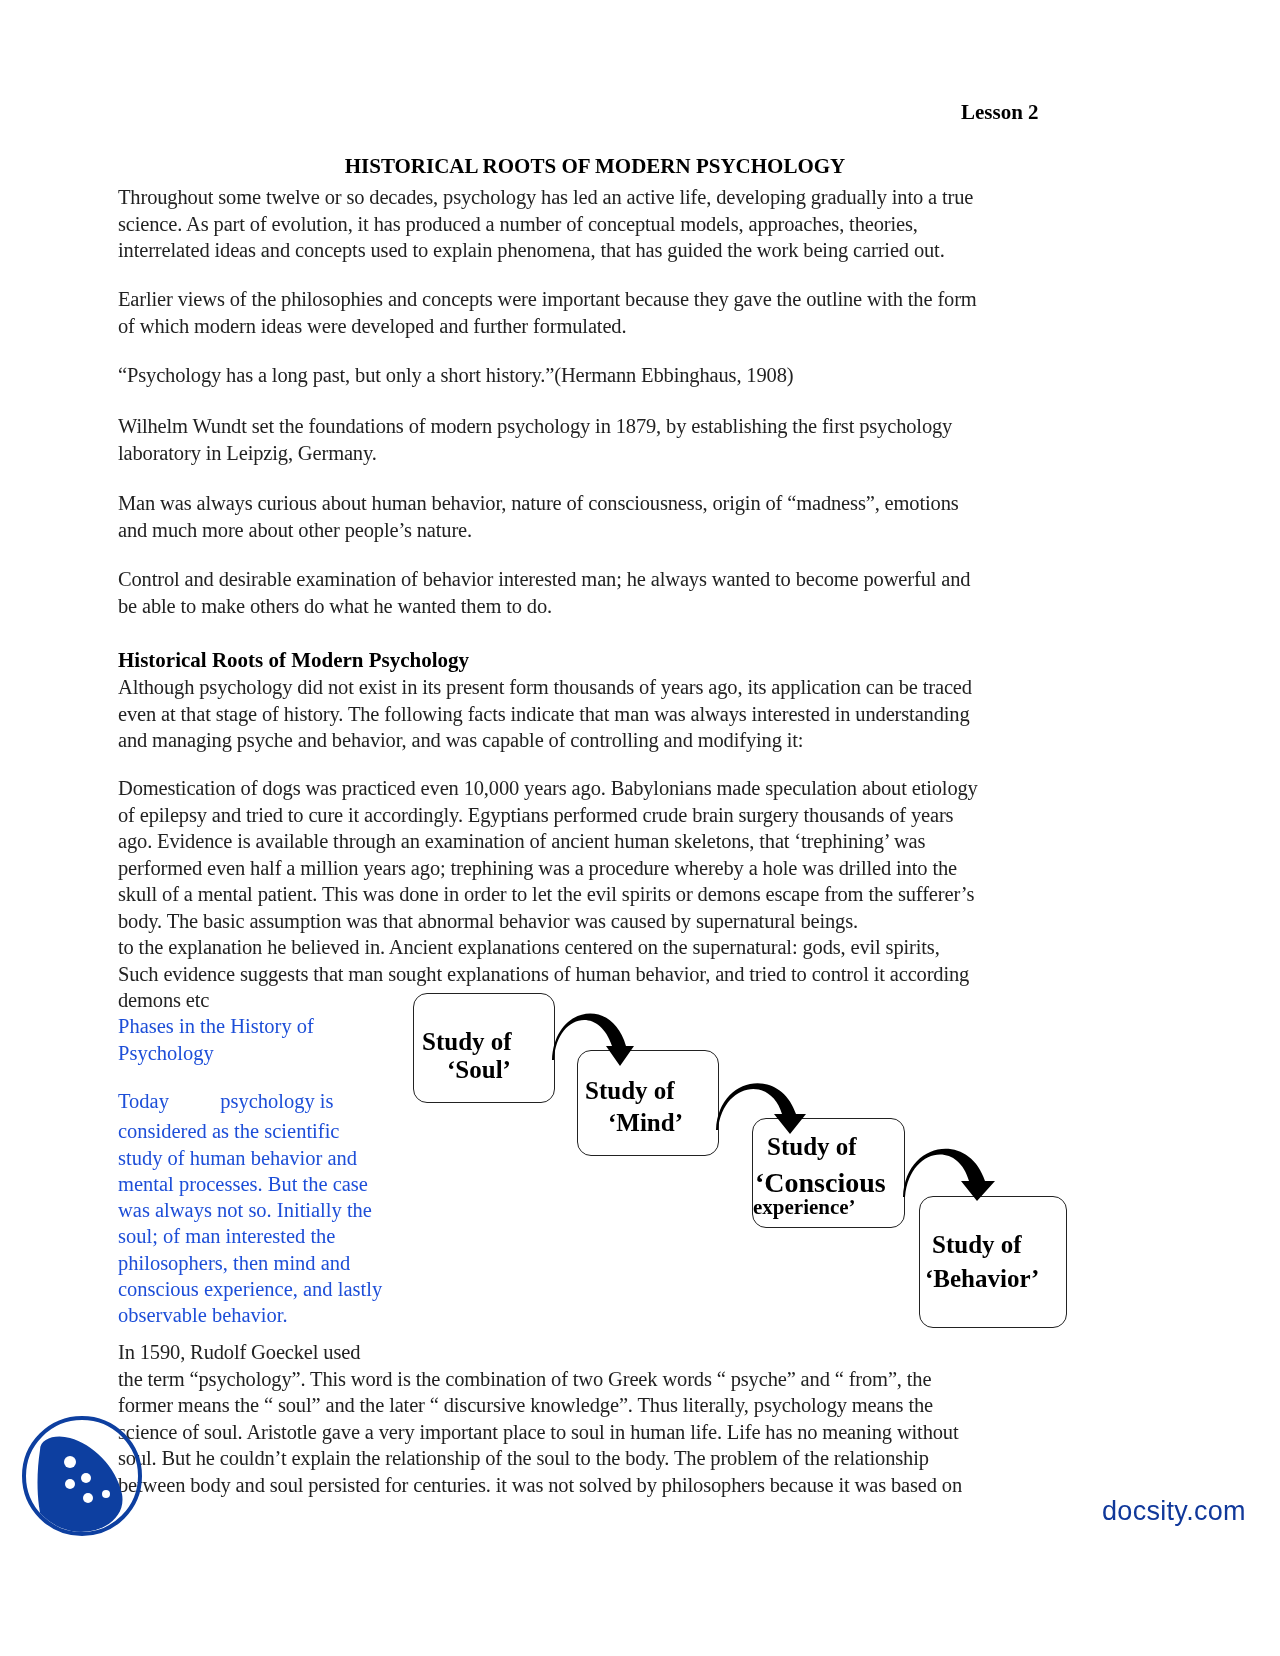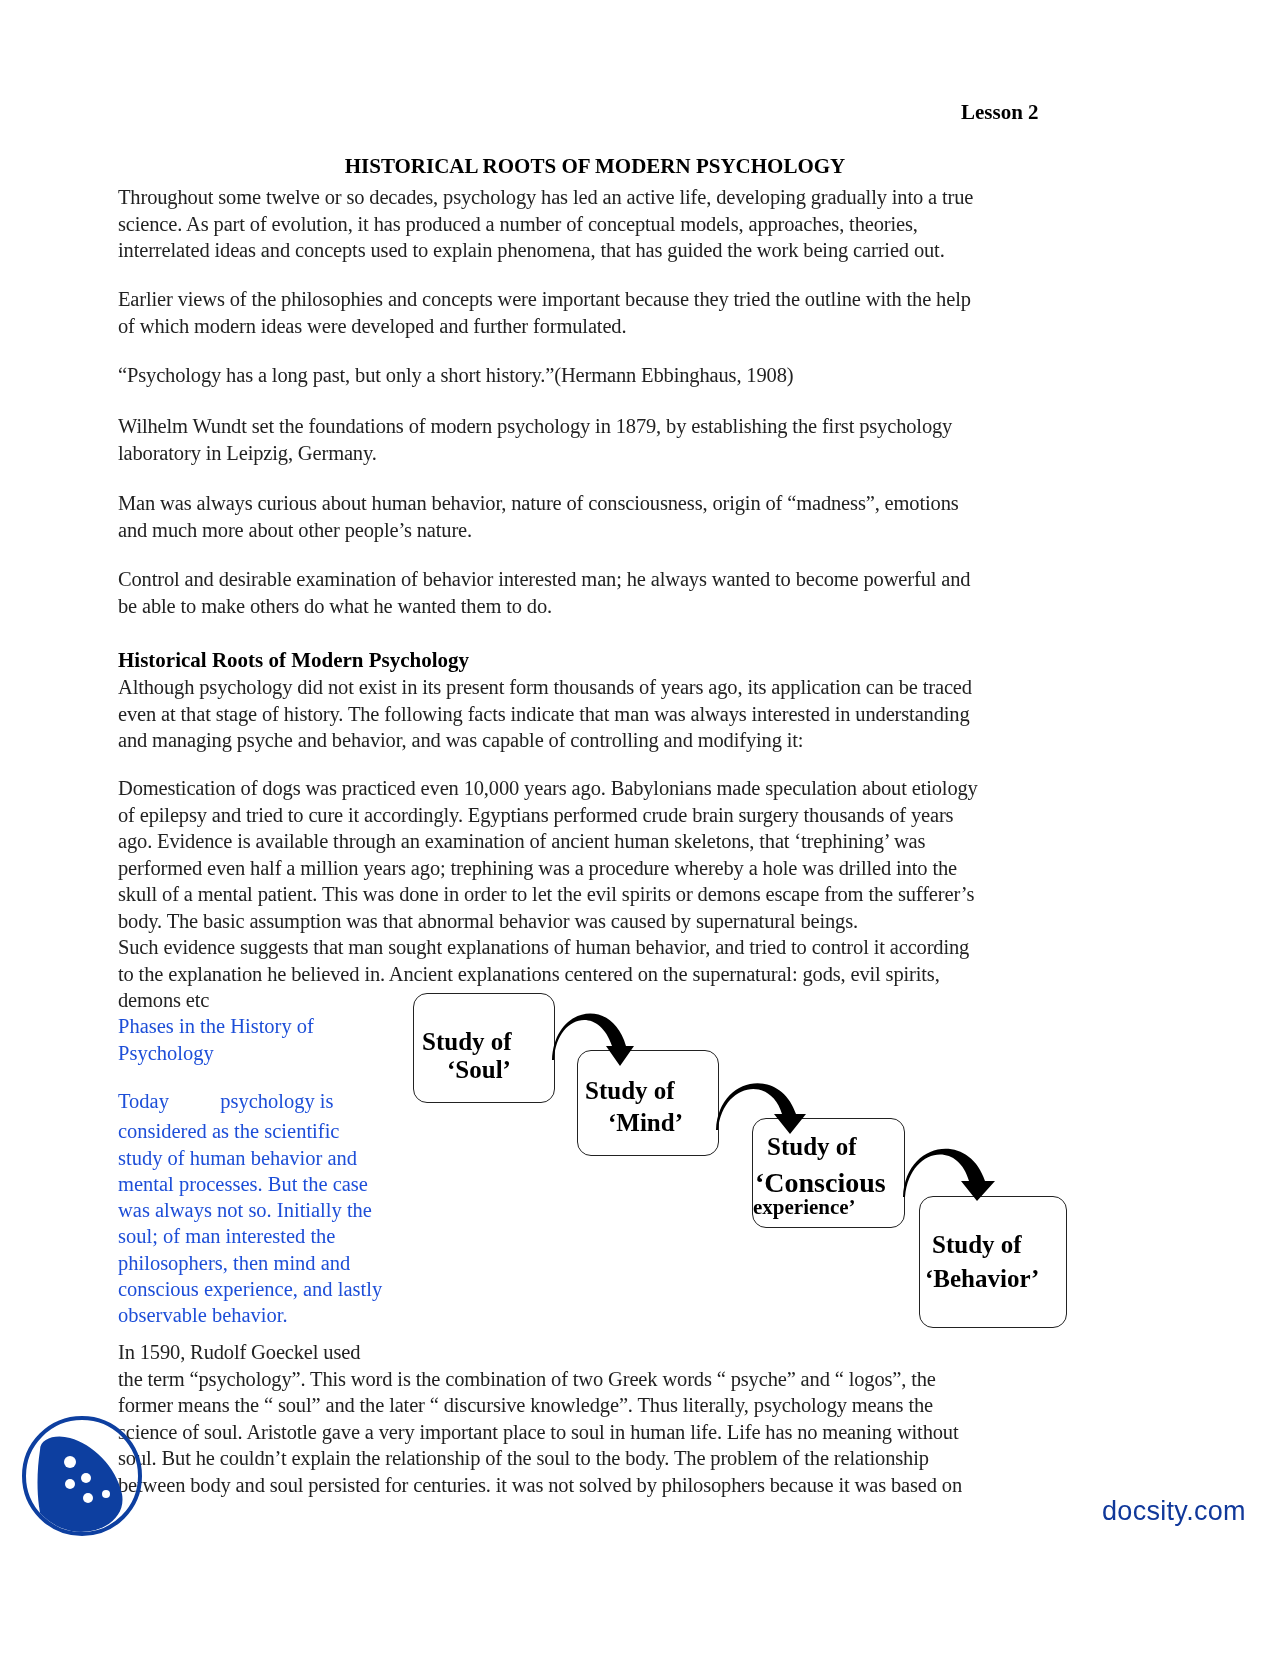--- a/index.html
+++ b/index.html
@@ -55,21 +55,21 @@
 
   <div class="abs lesson">Lesson 2</div>
   <div class="abs title">HISTORICAL ROOTS OF MODERN PSYCHOLOGY</div>
 
   <div class="abs para" style="top:184px">
     <span class="ln">Throughout some twelve or so decades, psychology has led an active life, developing gradually into a true</span>
     <span class="ln">science. As part of evolution, it has produced a number of conceptual models, approaches, theories,</span>
     <span class="ln">interrelated ideas and concepts used to explain phenomena, that has guided the work being carried out.</span>
   </div>
   <div class="abs para" style="top:286px">
-    <span class="ln">Earlier views of the philosophies and concepts were important because they tried the outline with the help</span>
+    <span class="ln">Earlier views of the philosophies and concepts were important because they gave the outline with the form</span>
     <span class="ln">of which modern ideas were developed and further formulated.</span>
   </div>
   <div class="abs para" style="top:362px">
     <span class="ln">“Psychology has a long past, but only a short history.”(Hermann Ebbinghaus, 1908)</span>
   </div>
   <div class="abs para" style="top:413px">
     <span class="ln">Wilhelm Wundt set the foundations of modern psychology in 1879, by establishing the first psychology</span>
     <span class="ln">laboratory in Leipzig, Germany.</span>
   </div>
   <div class="abs para" style="top:490px">
@@ -89,22 +89,22 @@
     <span class="ln">and managing psyche and behavior, and was capable of controlling and modifying it:</span>
   </div>
 
   <div class="abs para" style="top:775px">
     <span class="ln">Domestication of dogs was practiced even 10,000 years ago. Babylonians made speculation about etiology</span>
     <span class="ln">of epilepsy and tried to cure it accordingly. Egyptians performed crude brain surgery thousands of years</span>
     <span class="ln">ago. Evidence is available through an examination of ancient human skeletons, that ‘trephining’ was</span>
     <span class="ln">performed even half a million years ago; trephining was a procedure whereby a hole was drilled into the</span>
     <span class="ln">skull of a mental patient. This was done in order to let the evil spirits or demons escape from the sufferer’s</span>
     <span class="ln">body. The basic assumption was that abnormal behavior was caused by supernatural beings.</span>
+    <span class="ln">to the explanation he believed in. Ancient explanations centered on the supernatural: gods, evil spirits,</span>
     <span class="ln">Such evidence suggests that man sought explanations of human behavior, and tried to control it according</span>
-    <span class="ln">to the explanation he believed in. Ancient explanations centered on the supernatural: gods, evil spirits,</span>
     <span class="ln">demons etc</span>
   </div>
 
   <div class="abs sidecol" style="top:1013px">
     <span class="ln">Phases in the History of</span>
     <span class="ln">Psychology</span>
   </div>
 
   <div class="abs sidecol" style="top:1088px; line-height:26.3px;">
     <span class="ln" style="white-space:pre">Today          psychology is</span>
@@ -113,21 +113,21 @@
     <span class="ln">mental processes. But the case</span>
     <span class="ln">was always not so. Initially the</span>
     <span class="ln">soul; of man interested the</span>
     <span class="ln">philosophers, then mind and</span>
     <span class="ln">conscious experience, and lastly</span>
     <span class="ln">observable behavior.</span>
   </div>
 
   <div class="abs para" style="top:1339px">
     <span class="ln">In 1590, Rudolf Goeckel used</span>
-    <span class="ln">the term “psychology”. This word is the combination of two Greek words “ psyche” and “ logos”, the</span>
+    <span class="ln">the term “psychology”. This word is the combination of two Greek words “ psyche” and “ from”, the</span>
     <span class="ln">former means the “ soul” and the later “ discursive knowledge”. Thus literally, psychology means the</span>
     <span class="ln">science of soul. Aristotle gave a very important place to soul in human life. Life has no meaning without</span>
     <span class="ln">soul. But he couldn’t explain the relationship of the soul to the body. The problem of the relationship</span>
     <span class="ln">between body and soul persisted for centuries. it was not solved by philosophers because it was based on</span>
   </div>
 
   <div class="abs" style="left:0;top:0;width:1280px;height:1656px;">
 
     <div class="box" style="left:413px;top:993px;width:140px;height:108px;font-size:25px;">
       <span class="ln" style="left:8px;top:34px">Study of</span>

